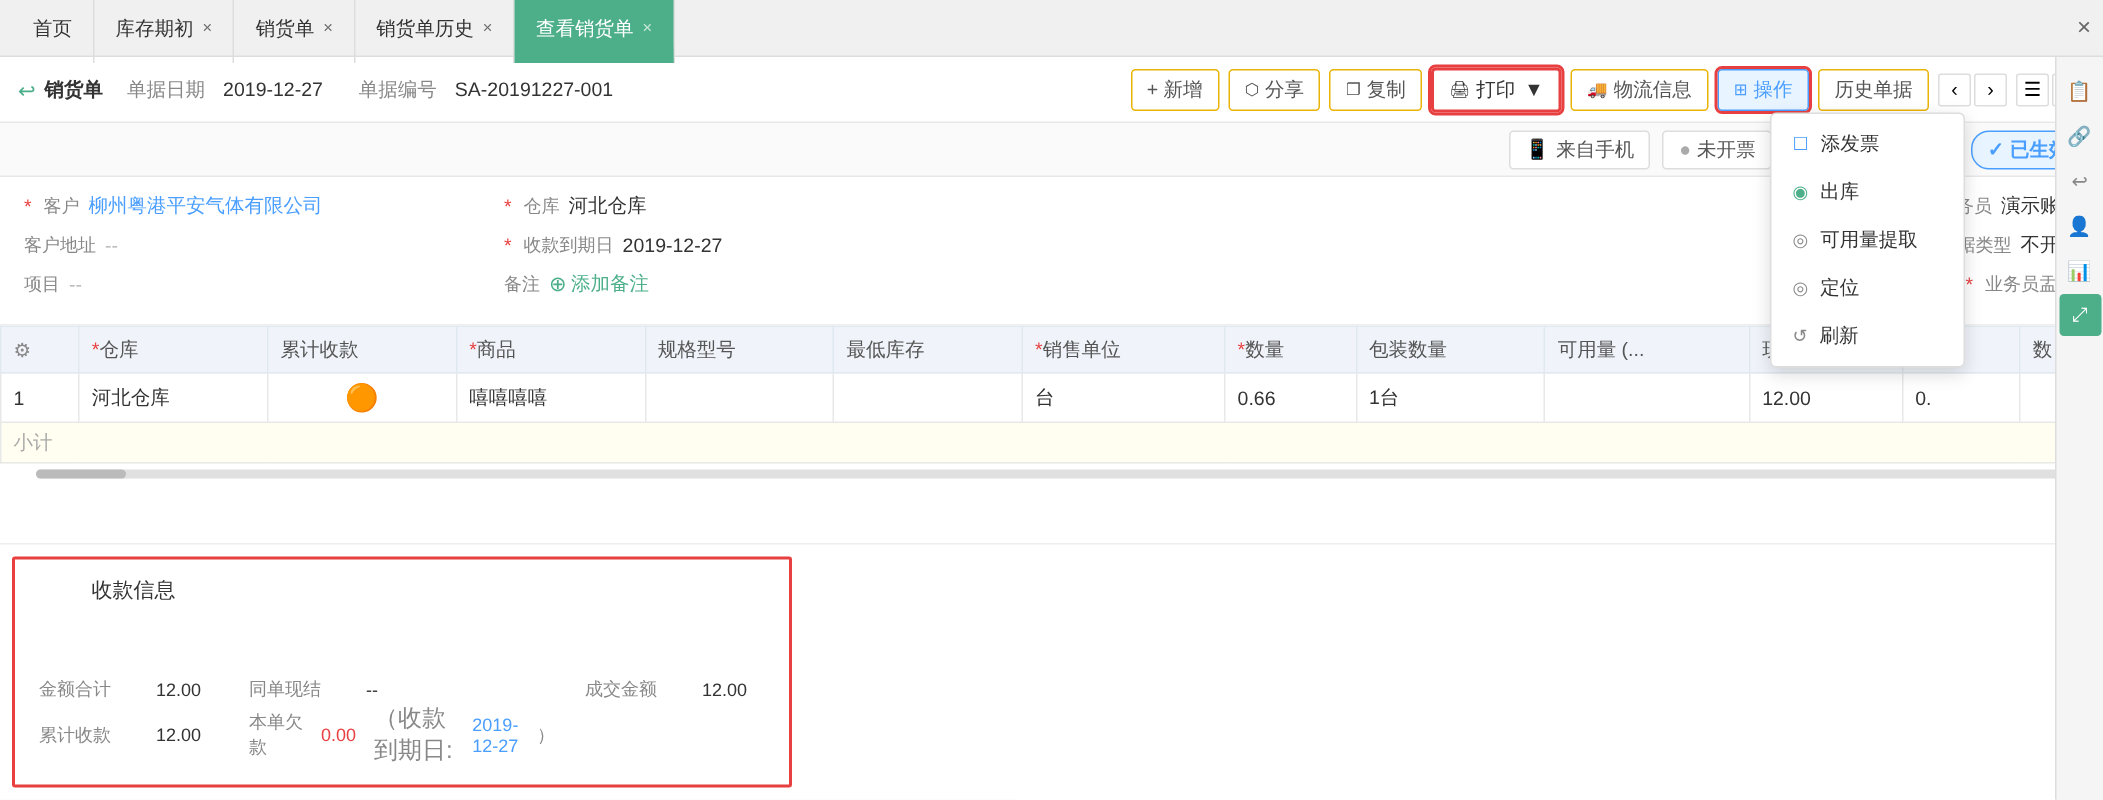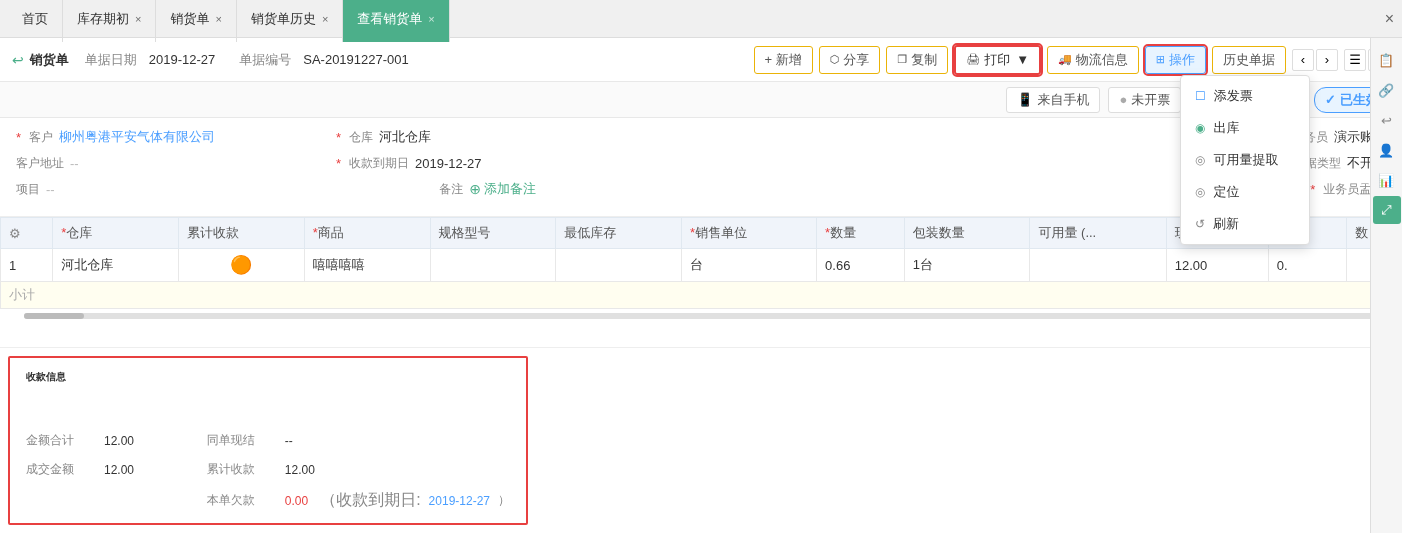--- a/index.html
+++ b/index.html
@@ -87,22 +87,22 @@
       background: #f0f4fa; border: 1px solid #e0e8f0; padding: 6px 8px;
       text-align: left; color: #555; font-weight: normal; white-space: nowrap;
     }
     .data-table th .required { color: #e84040; }
     .data-table td { border: 1px solid #e8e8e8; padding: 5px 8px; color: #333; }
     .data-table tr.subtotal td { background: #fffef0; color: #888; }
     .gear-icon { color: #888; cursor: pointer; }
 
     
     .bottom-section { padding: 12px 16px; border-top: 2px solid #e84040; background: #fff; }
-    .bottom-title { font-weight: bold; color: #333; margin-bottom: 10px; font-size: 10px; }
-    .info-grid { display: grid; grid-template-columns: 1fr; gap: 12px 20px; margin-top: 48px; }
+    .bottom-title { font-weight: normal; color: #333; margin-bottom: 10px; font-size: 14px; margin-left: 35px; }
+    .info-grid { display: grid; grid-template-columns: 1fr 1fr 1fr; gap: 1px 20px; margin-top: 48px; }
     .info-row { display: flex; align-items: center; gap: 8px; }
     .info-label { color: #888; font-size: 12px; width: 70px; }
     .info-value { color: #333; font-size: 12px; }
     .info-value.red { color: #e84040; }
     .info-value.date-link { color: #4a9eff; }
 
     
     .dropdown-menu {
       position: absolute; top: 100%; right: 80px; background: #fff;
       border: 1px solid #ddd; border-radius: 4px; box-shadow: 0 4px 12px rgba(0,0,0,0.15);
@@ -290,21 +290,21 @@
         <span class="field-required">*</span>
         <span class="field-label">票据类型</span>
         <span class="field-value">不开票</span>
       </div>
     </div>
     <div class="form-row">
       <div class="field-group" style="min-width: 300px;">
         <span class="field-label">项目</span>
         <span class="field-value field-empty">--</span>
       </div>
-      <div class="field-group" style="min-width: 200px; justify-content: flex-end;">
+      <div class="field-group" style="min-width: 200px;">
         <span class="field-label">备注</span>
         <span class="add-note-btn">
           <span class="add-note-icon">⊕</span>
           <span>添加备注</span>
         </span>
       </div>
       <div class="field-group" style="margin-left: auto;">
         <span class="field-required">*</span>
         <span class="field-label">业务员盂</span>
         <span class="field-value field-empty">--</span>

